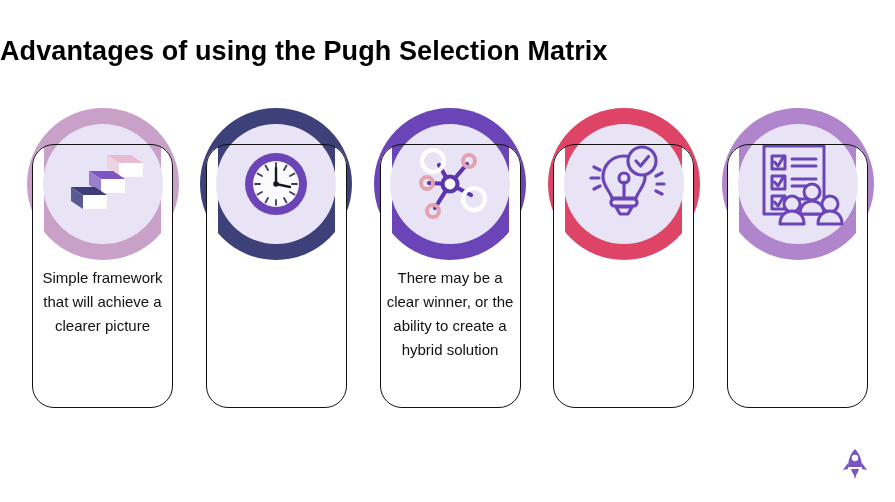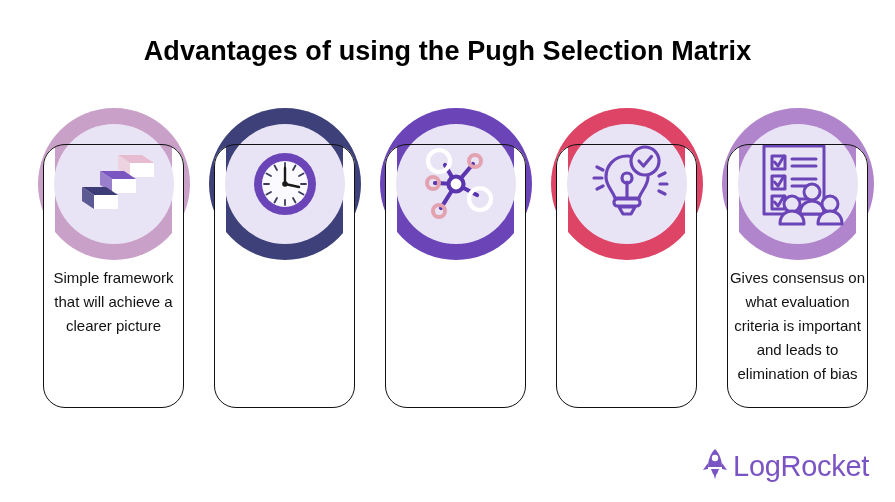--- a/index.html
+++ b/index.html
@@ -18,40 +18,39 @@
     position: relative;
     width: 895px;
     height: 502px;
     background: #ffffff;
   }
   #page-title {
     position: absolute;
     top: 36px;
     left: 0;
     width: 895px;
-    text-align: center;
+    text-align: left;
     font-size: 27px;
     font-weight: bold;
     color: #000000;
     letter-spacing: 0.1px;
   }
   #cards {
     position: absolute;
     top: 108px;
     left: 32px;
     width: 836px;
     height: 300px;
     display: flex;
     justify-content: space-between;
   }
   .card {
     position: relative;
     width: 141px;
     height: 300px;
-    margin-left: 11px;
   }
   
   .arc {
     position: absolute;
     top: 0;
     left: 50%;
     transform: translateX(-50%);
     width: 152px;
     height: 152px;
     border-radius: 50%;
@@ -218,20 +217,21 @@
           </g>
           <circle cx="45" cy="45" r="7.5" fill="#ffffff" stroke="#5b35b0" stroke-width="4.2"></circle>
           <circle cx="28" cy="22" r="11" fill="none" stroke="#ffffff" stroke-width="4.2"></circle>
           <circle cx="69" cy="60" r="11" fill="none" stroke="#ffffff" stroke-width="4.2"></circle>
           <circle cx="64" cy="22" r="6" fill="none" stroke="#e2a2b0" stroke-width="4"></circle>
           <circle cx="22" cy="44" r="6" fill="none" stroke="#e2a2b0" stroke-width="4"></circle>
           <circle cx="28" cy="72" r="6" fill="none" stroke="#e2a2b0" stroke-width="4"></circle>
         </svg>
       </div>
       <div class="card-body"></div>
+      <div class="card-text">There may be a clear winner, or the ability to create a hybrid solution</div>
     </div>
 
     <div class="card">
       <div class="arc" style="background:#dd4465"></div>
       <div class="body-fill">
         <div class="left-w"></div>
           <div class="right-w"></div>
           <div class="bottom-w"></div>
       </div>
       <div class="circle" style="background:#e9e4f5"></div>
@@ -284,32 +284,30 @@
             <circle cx="62" cy="54" r="8" fill="#e9e4f5"></circle>
             <path d="M50 76 C50 67 56 63 62 63 C68 63 74 67 74 76 Z" fill="#e9e4f5"></path>
             <circle cx="42" cy="66" r="8" fill="#e9e4f5"></circle>
             <path d="M30 86 C30 77 36 73 42 73 C48 73 54 77 54 86 Z" fill="#e9e4f5"></path>
             <circle cx="80" cy="66" r="8" fill="#e9e4f5"></circle>
             <path d="M68 86 C68 77 74 73 80 73 C86 73 92 77 92 86 Z" fill="#e9e4f5"></path>
           </g>
         </svg>
       </div>
       <div class="card-body"></div>
-      <div class="card-text">Gives consensus on what evaluation criteria is important and leads to elimination of bias</div>
     </div>
 
   </div>
 
   <div id="brand">
     <span>
       <svg width="28" height="32" viewBox="0 0 28 32">
         <path d="M14 1 C19 6 21 13 21 19 L7 19 C7 13 9 6 14 1 Z" fill="#7b54c4"></path>
         <circle cx="14" cy="10" r="3.2" fill="#ffffff"></circle>
         <path d="M7 15 L2 22 L7 21 Z" fill="#7b54c4"></path>
         <path d="M21 15 L26 22 L21 21 Z" fill="#7b54c4"></path>
         <path d="M10 21 L18 21 L16 26 L12 26 Z" fill="#7b54c4"></path>
         <path d="M12.5 26 L15.5 26 L14 31 Z" fill="#7b54c4"></path>
       </svg>
     </span>
-    <span id="brand-text">LogRocket</span>
   </div>
 
 </div>
 
 </body></html>

